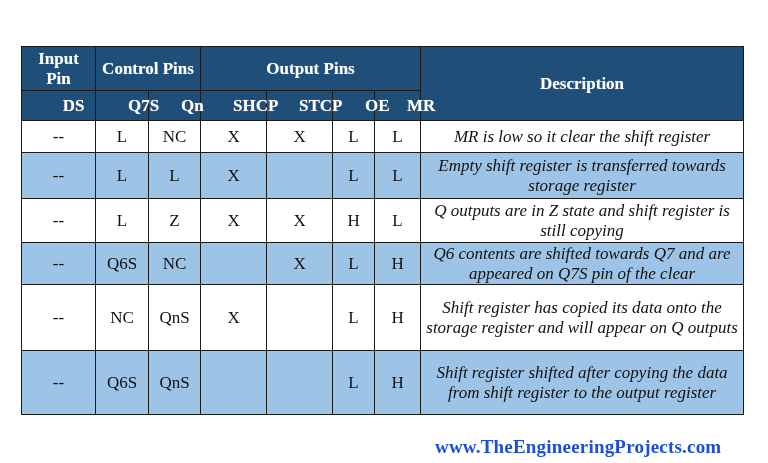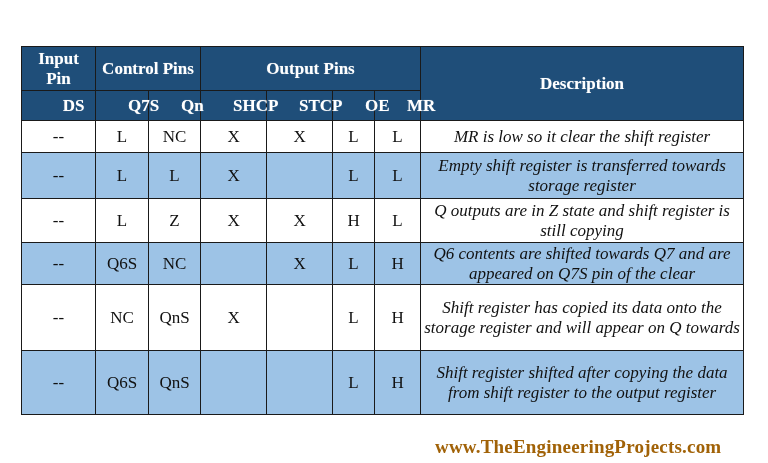--- a/index.html
+++ b/index.html
@@ -31,21 +31,21 @@
   tr.r3 td { height: 41px; }
   tr.r4 td { height: 65px; }
   tr.r5 td { height: 63px; }
   tr.white td { background: #ffffff; }
   tr.blue td { background: #9dc3e6; }
   td.desc { font-size: 17px; line-height: 21px; padding: 0 4px; font-style: italic; }
   td.dash-top { vertical-align: top; padding-top: 2px; }
   .watermark {
     position: absolute; left: 435px; top: 436px;
     font-family: "Liberation Serif", "DejaVu Serif", serif;
-    font-weight: bold; font-size: 19px; color: #a16207;
+    font-weight: bold; font-size: 19px; color: #1d4ed8;
     letter-spacing: 0.2px;
   }
 </style>
 </head>
 <body>
 
 <table class="truth">
   <colgroup>
     <col style="width:74px">
       <col style="width:53px">
@@ -115,21 +115,21 @@
       <td class="desc">Q6 contents are shifted towards Q7 and are appeared on Q7S pin of the clear</td>
     </tr>
     <tr class="r4 white">
       <td>--</td>
       <td>NC</td>
       <td>QnS</td>
       <td>X</td>
       <td></td>
       <td>L</td>
       <td>H</td>
-      <td class="desc">Shift register has copied its data onto the storage register and will appear on Q towards</td>
+      <td class="desc">Shift register has copied its data onto the storage register and will appear on Q outputs</td>
     </tr>
     <tr class="r5 blue">
       <td class="dash-top">--</td>
       <td>Q6S</td>
       <td>QnS</td>
       <td></td>
       <td></td>
       <td>L</td>
       <td>H</td>
       <td class="desc">Shift register shifted after copying the data from shift register to the output register</td>

